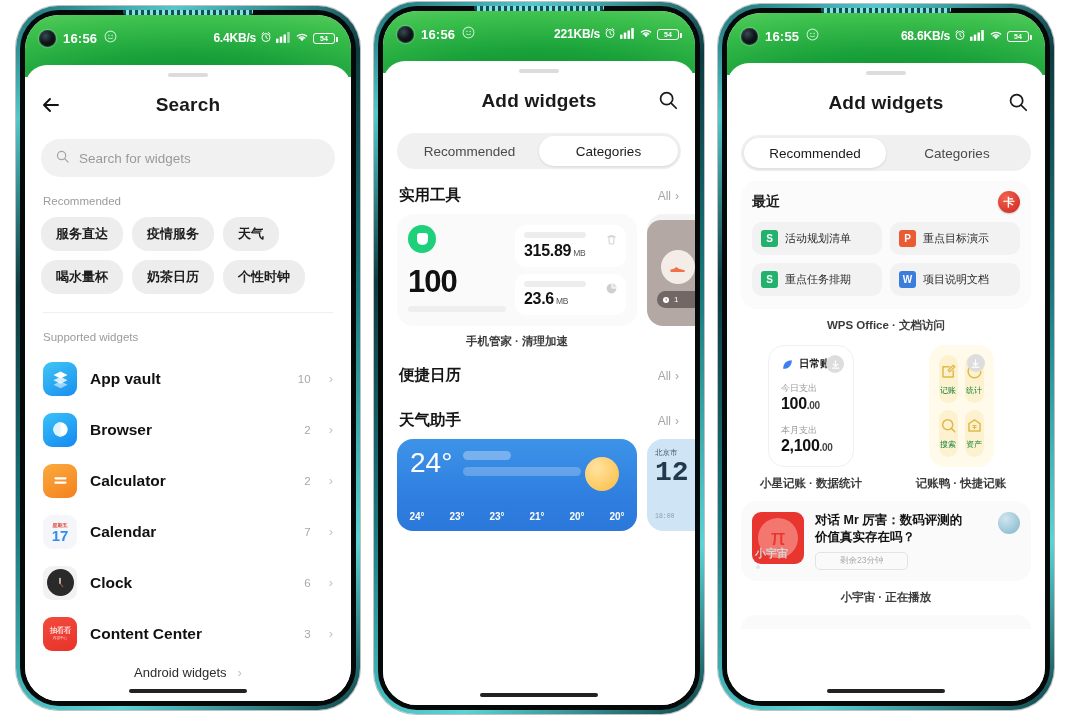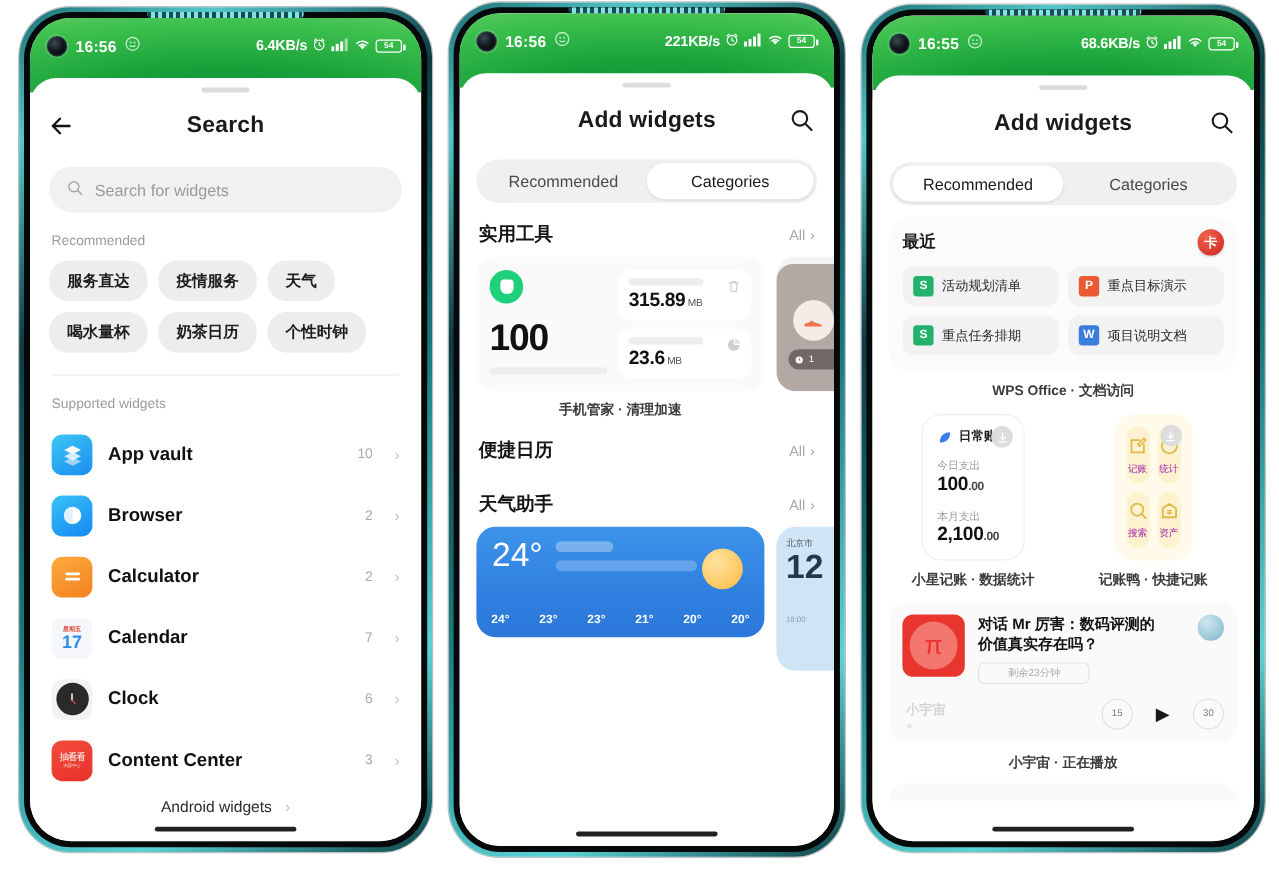--- a/index.html
+++ b/index.html
@@ -212,21 +212,21 @@
   .weather { width:240px; height:92px; border-radius:16px; overflow:hidden;
              background:linear-gradient(180deg,#3d93e8 0%, #2f7fe0 62%, #2b78da 100%);
              position:relative; padding:10px 13px; }
   .wt-temp { font-size:28px; color:#fff; font-weight:300; line-height:1; }
   .wt-skel1 { width:48px; height:9px; background:rgba(255,255,255,.32); border-radius:5px; }
   .wt-skel2 { width:118px; height:9px; background:rgba(255,255,255,.24); border-radius:5px; margin-top:7px; }
   .sun { position:absolute; right:18px; top:18px; width:34px; height:34px; border-radius:50%;
          background:radial-gradient(circle at 35% 32%, #ffe3a0 0%, #fdc75e 70%, #f8bc47 100%); }
   .wt-hours { position:absolute; left:0; right:0; bottom:9px; display:flex; justify-content:space-around;
               color:#fff; font-size:10px; font-weight:bold; }
-  .weather2 { width:62px; height:120px; border-radius:16px; background:#cfe4f5; padding:9px 8px; overflow:hidden; }
+  .weather2 { width:62px; height:92px; border-radius:16px; background:#cfe4f5; padding:9px 8px; overflow:hidden;font-family:Liberation Mono, monospace; }
   .wt2-city { font-size:7.5px; color:#4a5c6a; }
   .wt2-num { font-size:28px; color:#21394d; font-weight:bold; line-height:1.05; }
   .wt2-foot { font-size:6.5px; color:#8aa0b1; margin-top:26px; }
 
   
   .wps-card { margin:10px 14px 0; background:#fbfbfb; border-radius:16px; padding:12px 11px 13px; position:relative; }
   .wps-title { font-size:14px; font-weight:bold; color:#1d1d1d; }
   .wps-badge {
     position:absolute; right:11px; top:10px; width:22px; height:22px; border-radius:50%;
     background:radial-gradient(circle at 35% 30%, #f2634f 0%, #d6342a 75%, #b81f18 100%);
@@ -246,21 +246,21 @@
   .ledger-head { display:flex; align-items:center; gap:5px; font-size:10.5px; color:#1d1d1d; font-weight:bold; }
   .dl-btn { position:absolute; right:9px; top:9px; width:18px; height:18px; border-radius:50%;
             background:#dddddd; display:flex; align-items:center; justify-content:center; color:#fff; font-size:10px; }
   .led-lbl { font-size:9px; color:#9a9a9a; margin-top:11px; }
   .led-val { font-size:16px; font-weight:bold; color:#101010; letter-spacing:-.3px; }
   .led-val small { font-size:10px; color:#444; }
 
   .duck { width:auto; flex:1; height:118px; background:#fffaea; border-radius:16px; padding:10px;
           position:relative; display:grid; grid-template-columns:1fr 1fr; gap:7px; }
   .duck-cell { background:#fdf2cf; border-radius:11px; display:flex; flex-direction:column;
-               align-items:center; justify-content:center; gap:4px; color:#a21caf; }
+               align-items:center; justify-content:center; gap:4px; color:#15803d; }
   .duck-cell span { font-size:8px; }
 
   .podcast { margin:10px 14px 0; background:#fafafa; border-radius:16px; padding:11px; position:relative; }
   .pod-top { display:flex; gap:11px; }
   .pod-art { width:52px; height:52px; border-radius:9px; background:#e8352e; flex:0 0 auto;
              display:flex; align-items:center; justify-content:center; }
   .pod-art .disc { width:40px; height:40px; border-radius:50%; background:#f3766f;
                    display:flex; align-items:center; justify-content:center; color:#e8352e; font-size:22px; }
   .pod-title { font-size:12.5px; font-weight:bold; color:#121212; line-height:1.35; width:155px; }
   .pod-left { display:inline-block; margin-top:6px; font-size:8.5px; color:#aaa;
@@ -802,29 +802,20 @@
                 <span class="disc">π</span>
               </div>
               <div>
                 <div class="pod-title">对话 Mr 厉害：数码评测的价值真实存在吗？</div>
                 <span class="pod-left">剩余23分钟</span>
               </div>
             </div>
             <div class="pod-logo"></div>
             <div class="pod-brand">小宇宙</div>
             <div class="pod-dot"></div>
-            <div class="pod-ctrls">
-              <div class="ctrl">
-                <span>15</span>
-              </div>
-              <div class="ctrl play">▶</div>
-              <div class="ctrl">
-                <span>30</span>
-              </div>
-            </div>
           </div>
           <div class="cap-center">小宇宙 · 正在播放</div>
 
           <div class="partial-card"></div>
         </div>
 
         <div class="home-indicator"></div>
       </div>
     </div>
   </div>

